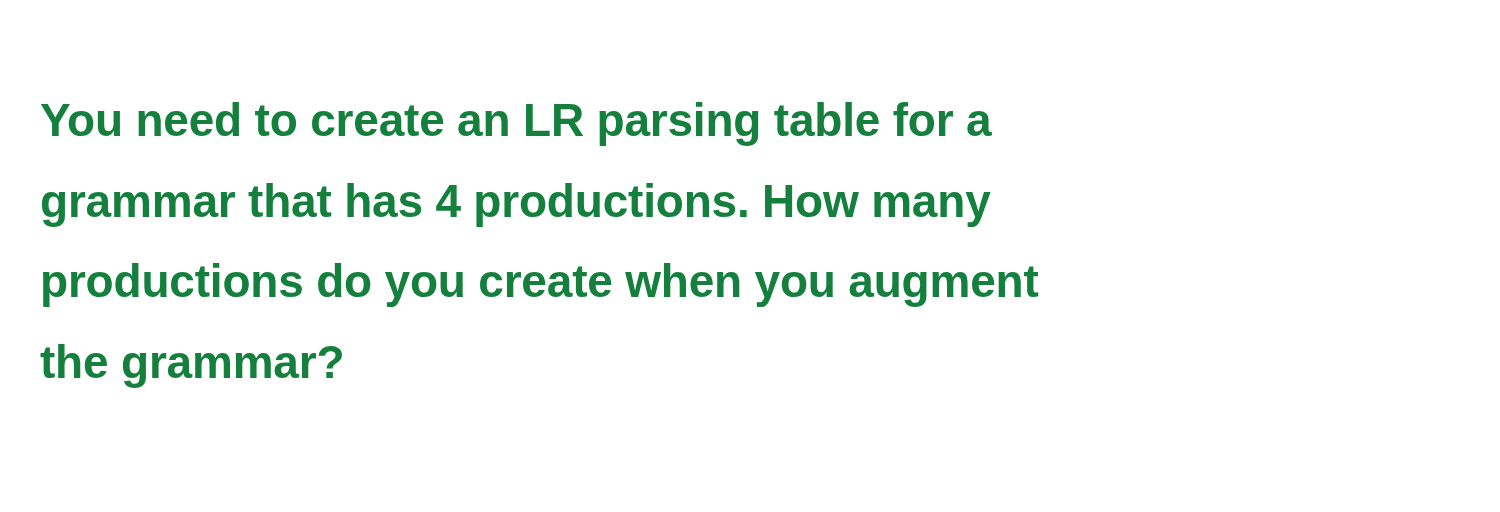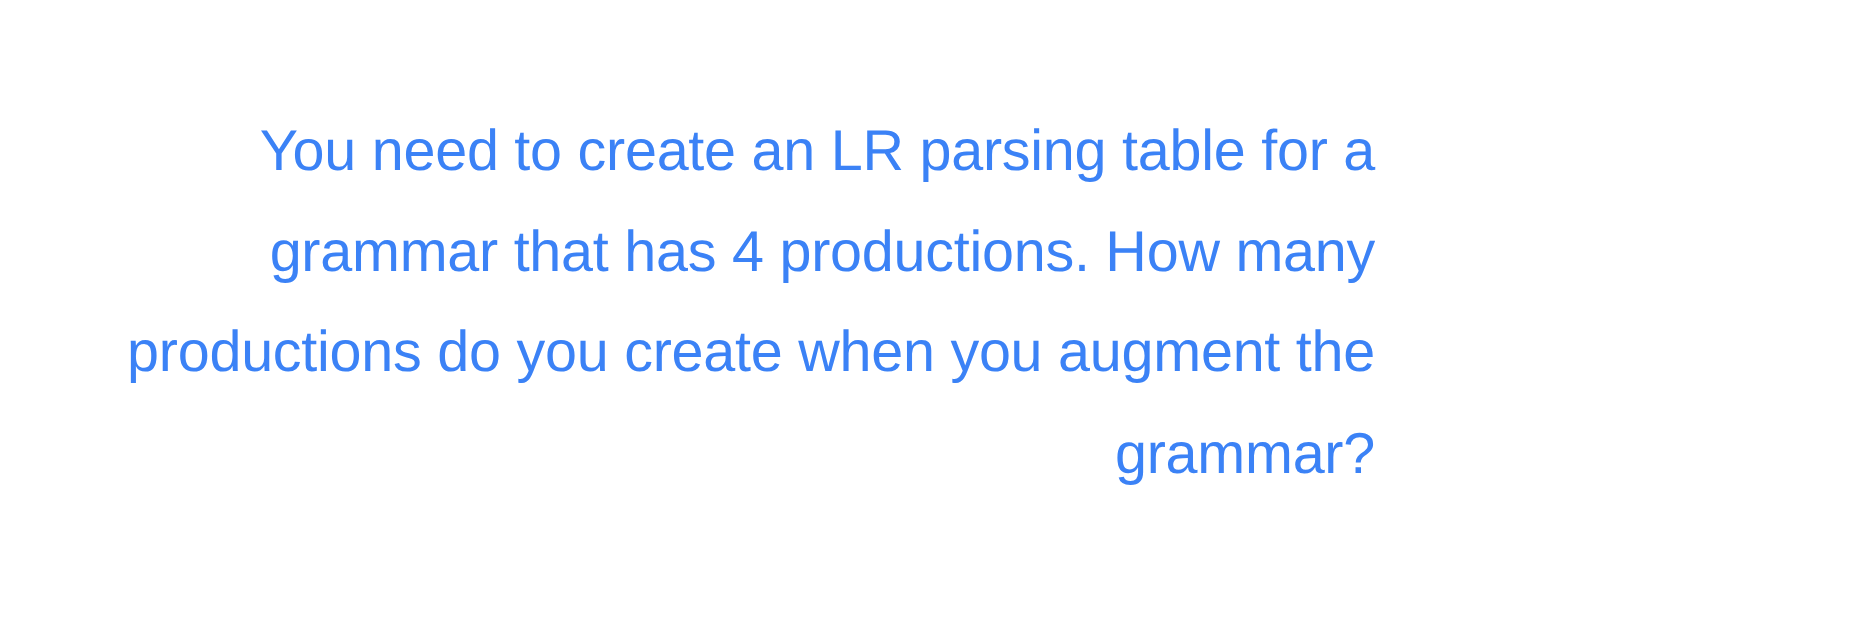--- a/index.html
+++ b/index.html
@@ -10,23 +10,22 @@
     body {
       width: 1500px;
       height: 512px;
       background: #ffffff;
       font-family: -apple-system, BlinkMacSystemFont, "Segoe UI", Helvetica, Arial, sans-serif;
       padding: 80px 40px 40px 40px;
     }
     .question-text {
       font-size: 46px;
       line-height: 1.75;
-      color: #3b82f6;
-      font-weight: 400;
+      color: #15803d;
+      font-weight: 700;
       letter-spacing: -0.2px;
       max-width: 1060px;
-      text-align: right;
     }
   </style>
 </head>
 <body>
 
 <div class="question-text">You need to create an LR parsing table for a grammar that has 4 productions. How many productions do you create when you augment the grammar?</div>
 
 </body></html>

